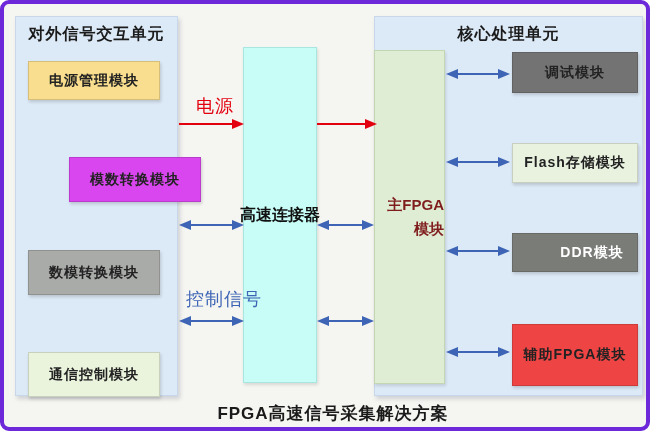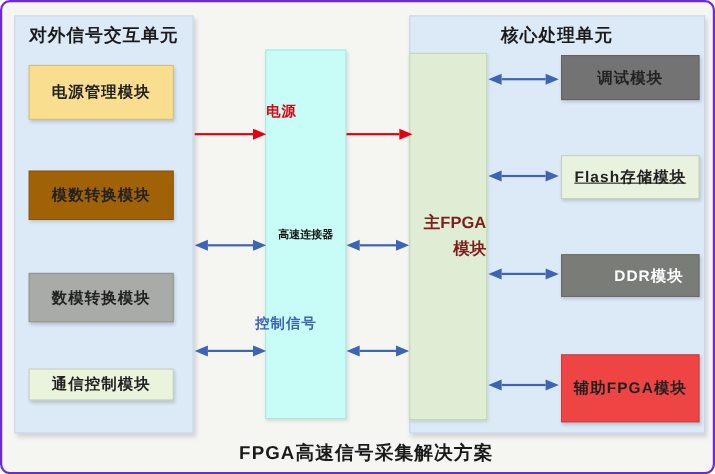--- a/index.html
+++ b/index.html
@@ -1,91 +1,91 @@
 <!DOCTYPE html>
 <html><head>
 <meta charset="utf-8">
 <style>
   html,body{margin:0;padding:0;background:#ffffff;font-family:"Liberation Sans","DejaVu Sans",sans-serif;}
   .canvas{position:relative;width:650px;height:431px;box-sizing:border-box;
-    background:#F5F5F1;border:2px solid #6d28d9;border-radius:9px;overflow:hidden;}
+    background:#F5F5F1;border:4px solid #6d28d9;border-radius:9px;overflow:hidden;}
 
   
   .panel{position:absolute;background:#DCE9F6;border:1px solid #C8D7EA;
     box-shadow:2px 3px 4px rgba(120,130,150,.30);box-sizing:border-box;}
   .panel-left{left:11px;top:12px;width:163px;height:380px;}
   .panel-right{left:370px;top:12px;width:269px;height:380px;}
   .panel h2{margin:0;padding-top:7px;text-align:center;font-size:16px;font-weight:bold;
     color:#1b1b1b;letter-spacing:1px;}
 
   
   .mod{position:absolute;display:flex;align-items:center;justify-content:center;
     font-size:14px;font-weight:bold;color:#222;letter-spacing:1px;white-space:nowrap;
     border:1px solid rgba(0,0,0,.14);box-sizing:border-box;
     box-shadow:1px 2px 3px rgba(0,0,0,.16);}
   .mod.inv{color:#ffffff;}
   .panel-left .mod{left:12px;width:132px;}
-  .m-l0{top:44px;height:50px;}
+  .m-l0{top:44px;height:39px;}
   .m-l1{top:140px;height:45px;}
   .m-l2{top:233px;height:45px;}
-  .m-l3{top:320px;height:29px;}
+  .m-l3{top:335px;height:45px;}
   .panel-right .mod{left:137px;width:126px;}
   .m-r0{top:35px;height:41px;}
   .m-r1{top:126px;height:40px;}
   .m-r2{top:216px;height:39px;}
   .m-r3{top:307px;height:62px;}
 
   
   .connector{position:absolute;left:239px;top:43px;width:74px;height:336px;
     background:#C7FDF6;border:1px solid #A8E6DF;box-sizing:border-box;
     display:flex;align-items:center;justify-content:center;
-    font-size:10px;font-weight:bold;color:#111;white-space:nowrap;
+    font-size:16px;font-weight:bold;color:#111;white-space:nowrap;
     box-shadow:1px 2px 3px rgba(0,0,0,.12);}
   .fpga{position:absolute;left:370px;top:46px;width:71px;height:334px;
     background:#DFEDD5;border:1px solid #C2D6B2;box-sizing:border-box;z-index:3;
     display:flex;align-items:center;justify-content:center;text-align:right;
     font-size:15px;font-weight:bold;color:#7f1d1d;line-height:1.6;
     box-shadow:1px 2px 3px rgba(0,0,0,.12);}
 
   
   .arrow{position:absolute;height:12px;display:flex;align-items:center;z-index:4;}
   .arrow .shaft{flex:1;height:2.6px;background:currentColor;}
   .arrow.red .shaft{height:2.2px;}
   .arrow .tip{width:0;height:0;border-top:5.5px solid transparent;border-bottom:5.5px solid transparent;}
   .arrow .tip.r{border-left:12px solid currentColor;}
   .arrow .tip.l{border-right:12px solid currentColor;}
   .arrow.red{color:#E3000F;}
   .arrow.blue{color:#3D64B5;}
 
   
-  .siglabel{position:absolute;font-size:13px;font-weight:bold;letter-spacing:1px;
-    white-space:nowrap;z-index:4;margin-left:48px;}
+  .siglabel{position:absolute;font-size:18px;font-weight:normal;letter-spacing:1px;
+    white-space:nowrap;z-index:4;}
   .siglabel.red-text{color:#E3000F;}
   .siglabel.blue-text{color:#3D64B5;}
 
   .bottom-title{position:absolute;left:16px;right:0;top:398px;text-align:center;
     font-size:17px;font-weight:bold;color:#1a1a1a;letter-spacing:1px;}
 </style>
 </head>
 <body>
 
 <div class="canvas">
 
   <section class="panel panel-left">
     <h2>对外信号交互单元</h2>
     <div class="mod m-l0" style="background: rgb(248, 222, 142);">电源管理模块</div>
-    <div class="mod m-l1" style="background: #a16207;">模数转换模块</div>
+    <div class="mod m-l1" style="background: #d946ef; margin-left: 41px;">模数转换模块</div>
     <div class="mod m-l2" style="background: rgb(169, 171, 168);">数模转换模块</div>
     <div class="mod m-l3" style="background: rgb(234, 243, 220);">通信控制模块</div>
   </section>
 
   <section class="panel panel-right">
     <h2>核心处理单元</h2>
     <div class="mod m-r0" style="background: #737373;">调试模块</div>
-    <div class="mod m-r1" style="background: rgb(233, 242, 223); text-decoration: underline;">Flash存储模块</div>
+    <div class="mod m-r1" style="background: rgb(233, 242, 223);">Flash存储模块</div>
     <div class="mod m-r2 inv" style="background: rgb(122, 124, 120); padding-left: 34px;">DDR模块</div>
     <div class="mod m-r3" style="background: #ef4444;">辅助FPGA模块</div>
   </section>
 
   <div class="connector" style="background: rgb(199, 253, 246);">高速连接器</div>
 
   <div class="fpga" style="background: rgb(223, 237, 213);">主FPGA模块</div>
 
   <div class="arrow red" style="left:175px;top:114px;width:65px">
     <span class="shaft"></span>

